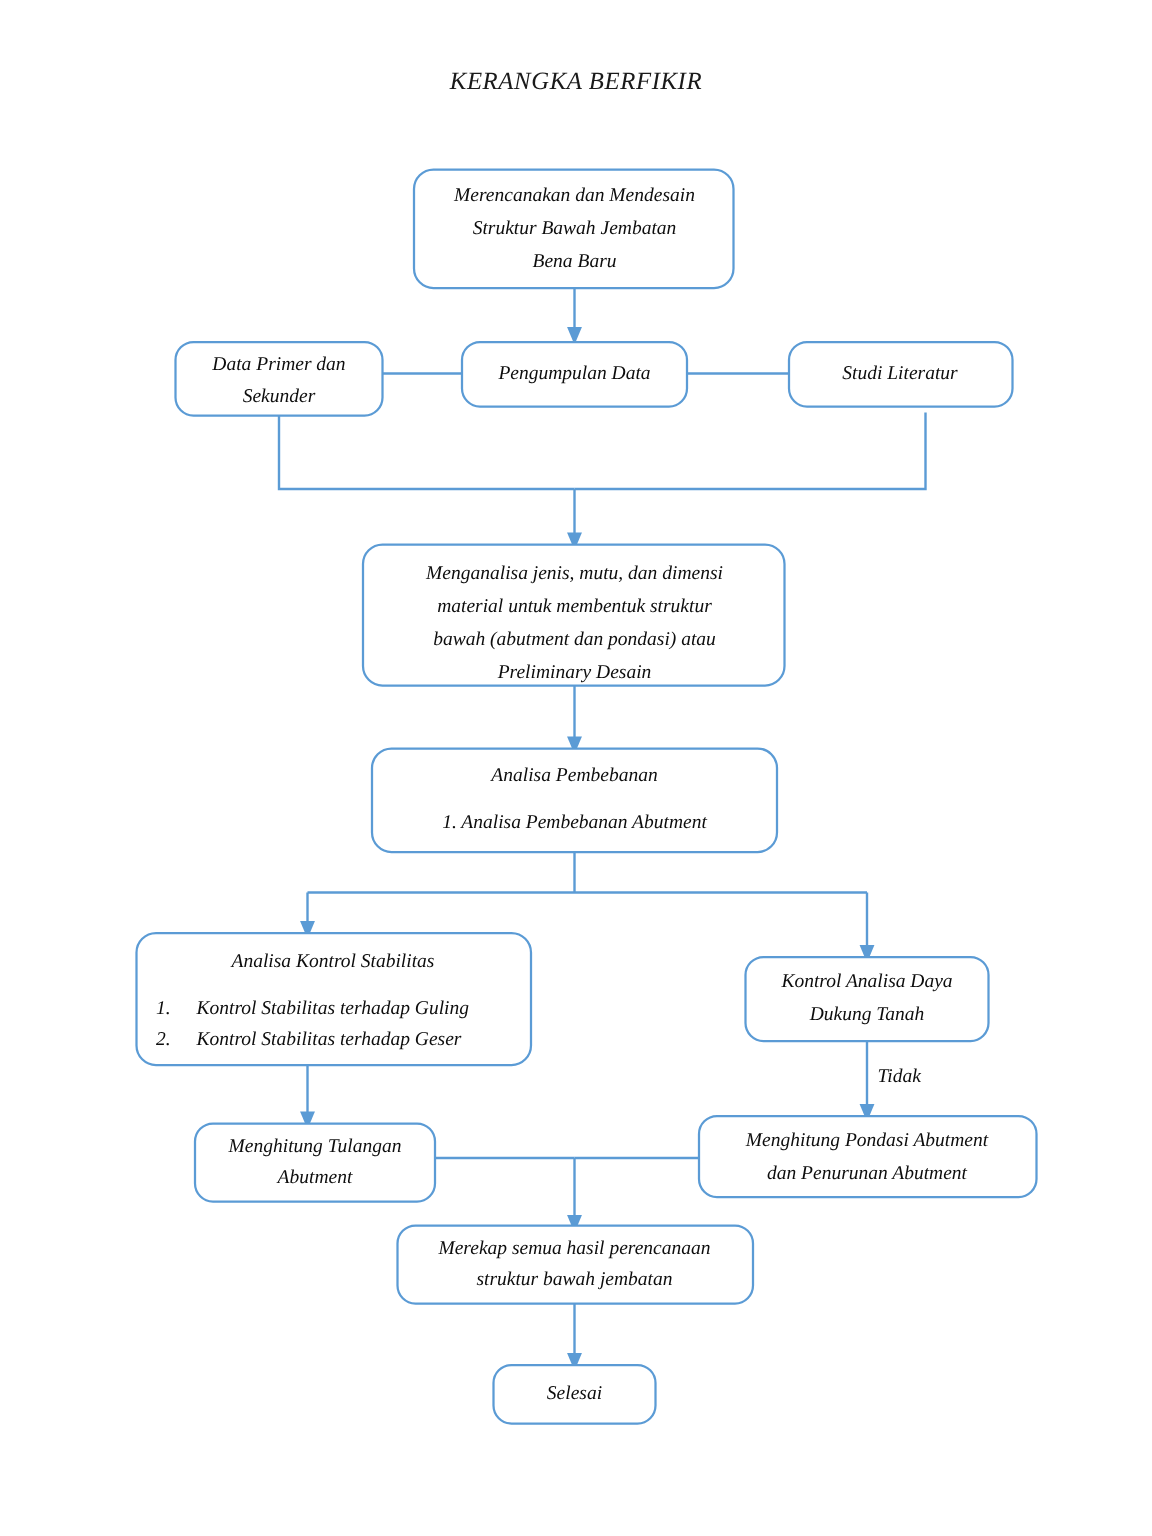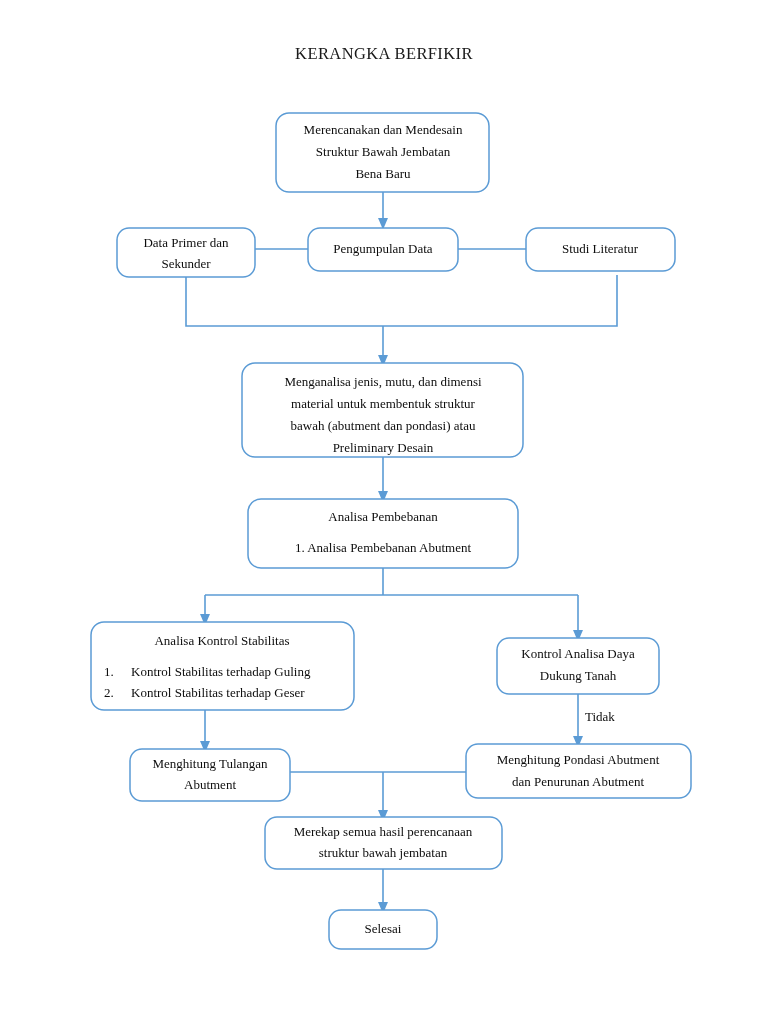--- a/index.html
+++ b/index.html
@@ -14,20 +14,21 @@
     color: #000000;
     position: relative;
     overflow: hidden;
   }
   #flow-root {
     position: absolute;
     left: 0;
     top: 0;
     width: 768px;
     height: 1024px;
+    font-style: italic;
   }
   .page-title {
     position: absolute;
     left: 0;
     top: 44px;
     width: 768px;
     text-align: center;
     font-size: 16.5px;
     letter-spacing: 0.4px;
     color: #1a1a1a;

